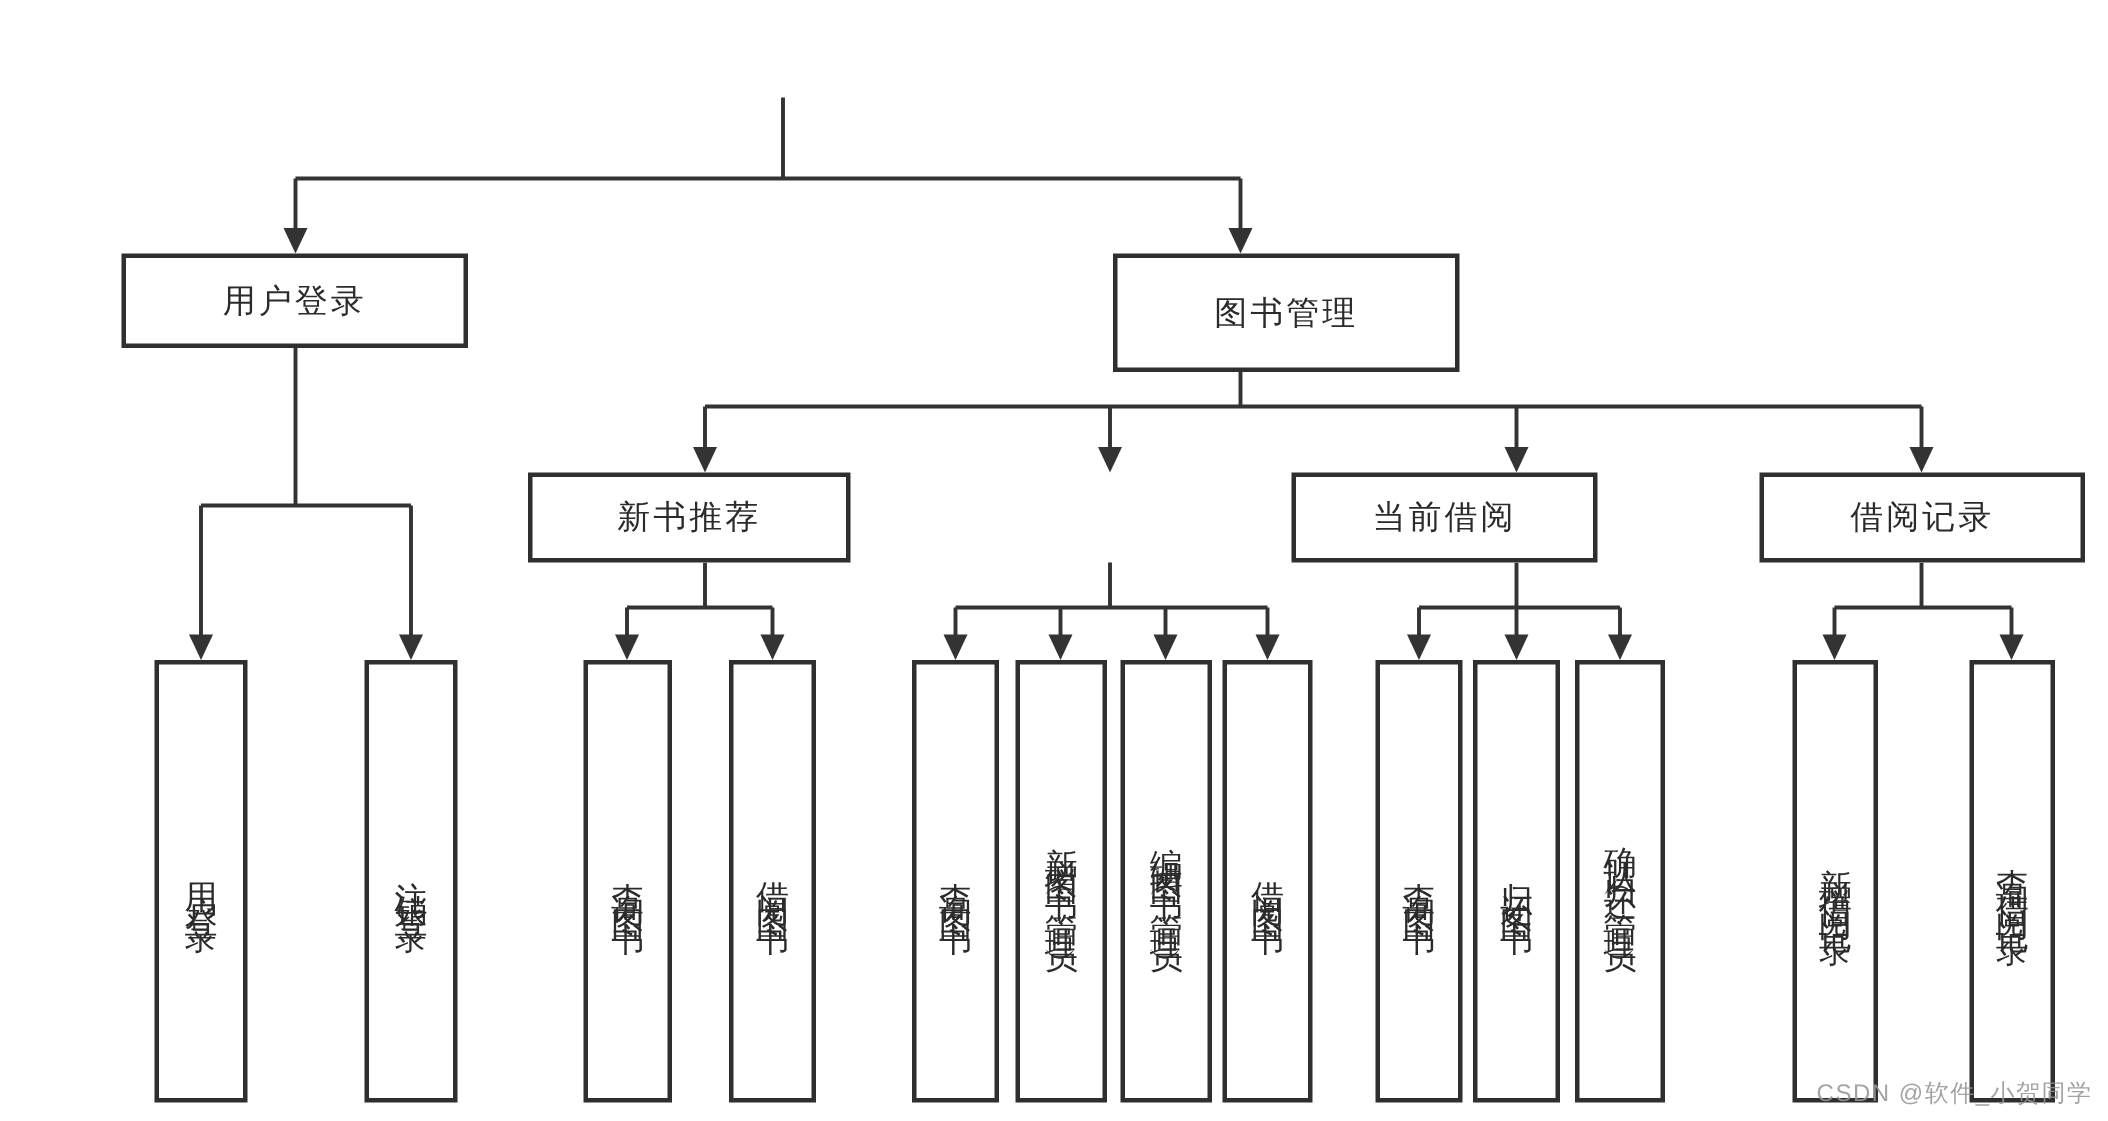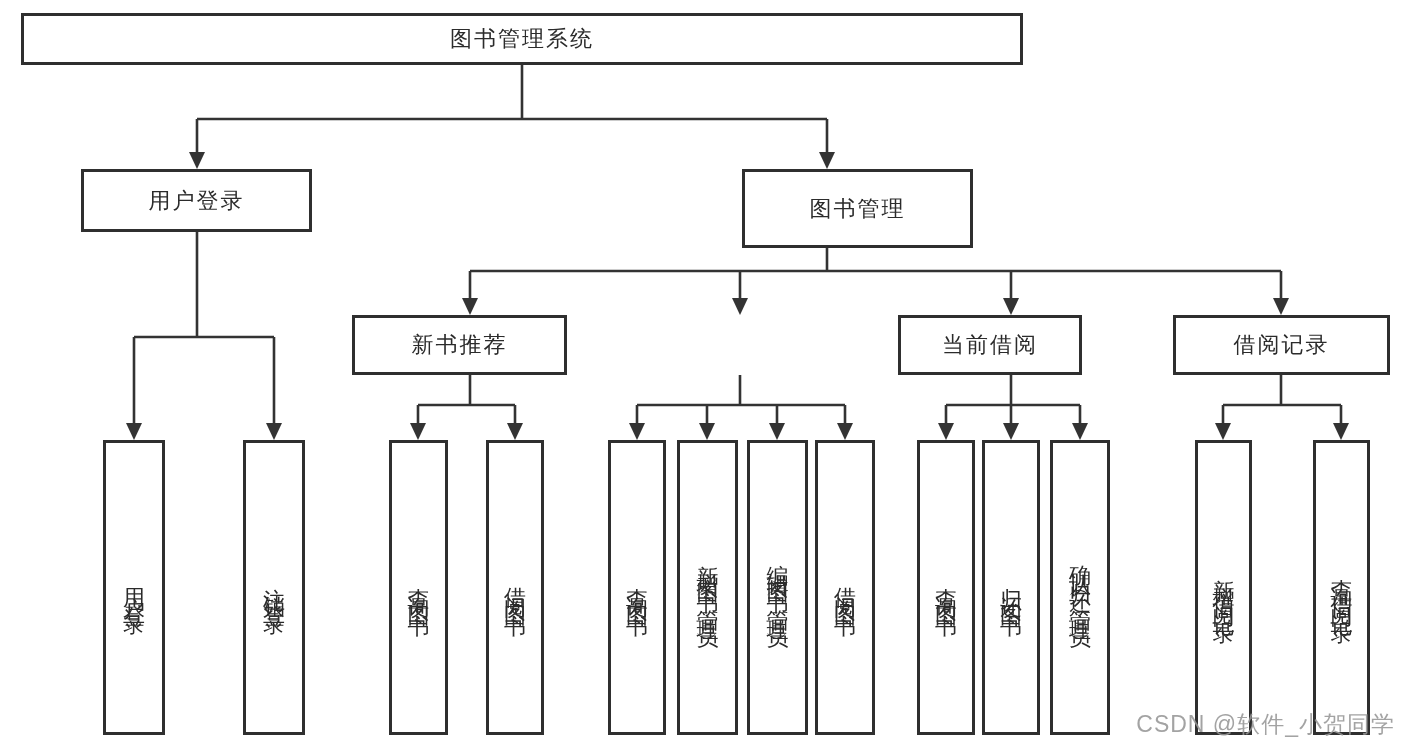--- a/index.html
+++ b/index.html
@@ -31,21 +31,21 @@
     writing-mode:vertical-rl;
     text-orientation:mixed;
     font-size:22px;
     letter-spacing:9px;
     line-height:1.0;
   }
   .watermark{
     position:absolute;
     right:10px;
     bottom:7px;
-    font-size:23px;
+    font-size:16px;
     color:rgba(150,150,150,0.88);
     letter-spacing:1px;
     z-index:5;
     white-space:nowrap;
   }
 </style>
 </head>
 <body>
 
 <div class="stage">
@@ -79,35 +79,32 @@
     <path d="M1011 375 V405 M946 405 H1080 M946 405 V424 M1011 405 V424 M1080 405 V424" stroke="#333333" stroke-width="2.6" fill="none"></path>
     <polygon points="938,423 954,423 946,440" fill="#333333"></polygon>
     <polygon points="1003,423 1019,423 1011,440" fill="#333333"></polygon>
     <polygon points="1072,423 1088,423 1080,440" fill="#333333"></polygon>
 
     <path d="M1281 375 V405 M1223 405 H1341 M1223 405 V424 M1341 405 V424" stroke="#333333" stroke-width="2.6" fill="none"></path>
     <polygon points="1215,423 1231,423 1223,440" fill="#333333"></polygon>
     <polygon points="1333,423 1349,423 1341,440" fill="#333333"></polygon>
   </svg>
 
-  <div class="node h" style="left:21px;top:13px;width:1002px;height:52px">
-    <span>图书管理系统</span>
-  </div>
 
   <div class="node h" style="left:81px;top:169px;width:231px;height:63px">
     <span>用户登录</span>
   </div>
   <div class="node h" style="left:742px;top:169px;width:231px;height:79px">
     <span>图书管理</span>
   </div>
 
   <div class="node h" style="left:352px;top:315px;width:215px;height:60px">
     <span>新书推荐</span>
   </div>
-  <div class="node h" style="left:898px;top:315px;width:184px;height:60px">
+  <div class="node h" style="left:861px;top:315px;width:204px;height:60px">
     <span>当前借阅</span>
   </div>
   <div class="node h" style="left:1173px;top:315px;width:217px;height:60px">
     <span>借阅记录</span>
   </div>
 
   <div class="node v" style="left:103px;top:440px;width:62px;height:295px">
     <span>用户登录</span>
   </div>
   <div class="node v" style="left:243px;top:440px;width:62px;height:295px">

